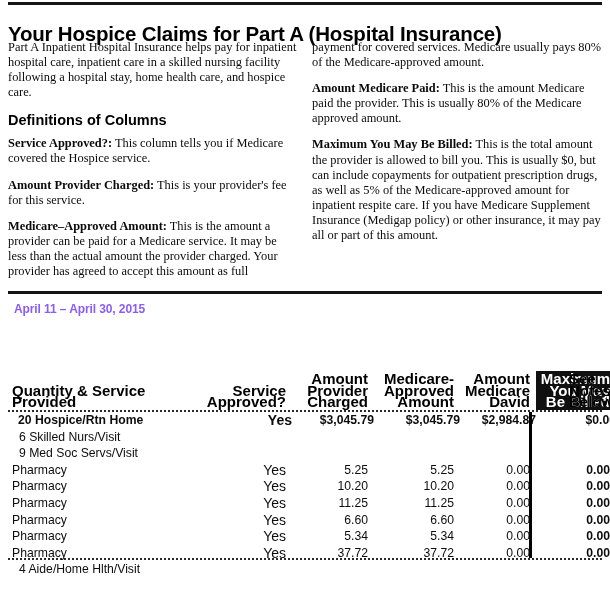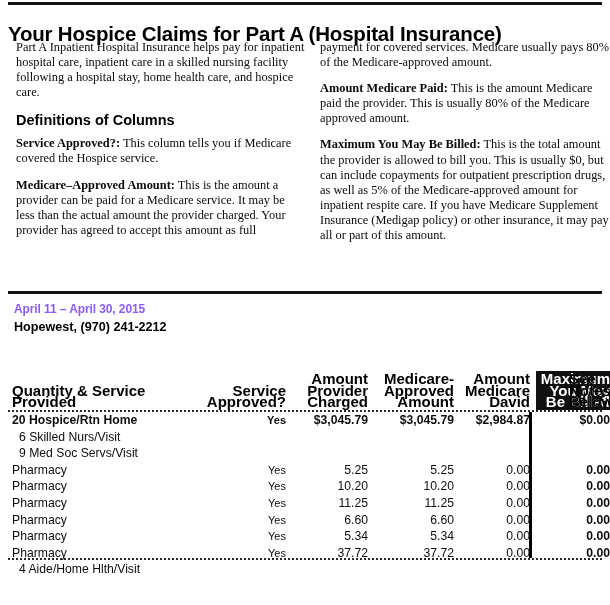--- a/index.html
+++ b/index.html
@@ -44,21 +44,21 @@
     font-weight: bold;
     font-size: 20.5px;
     letter-spacing: -0.2px;
     line-height: 24px;
     color: #000000;
   }
 
   
   .intro {
     position: absolute;
-    left: 16px;
+    left: 8px;
     top: 40px;
     width: 594px;
     display: flex;
     gap: 14px;
   }
   .intro-col {
     width: 290px;
     font-size: 12.4px;
     line-height: 15.1px;
   }
@@ -182,27 +182,27 @@
 
   .cell {
     position: absolute;
     font-size: 12.2px;
     line-height: 16.3px;
     color: #0d0d0d;
     top: 0;
   }
   .c-desc      { left: 4px;   text-align: left;  width: 250px; }
   .c-desc.sub  { left: 11px; }
-  .c-service   { left: 190px; text-align: right; width: 88px; font-size: 11px; }
+  .c-service   { left: 190px; text-align: right; width: 88px; font-size: 14px; }
   .c-charged   { left: 286px; text-align: right; width: 74px; }
   .c-approved  { left: 364px; text-align: right; width: 82px; }
   .c-paid      { left: 450px; text-align: right; width: 72px; }
   .c-max       { left: 528px; text-align: right; width: 74px; font-weight: bold; }
 
-  .bold { font-weight: bold; }
+  .bold { font-weight: bold; margin-left: 6px; }
 
   
   .max-box {
     position: absolute;
     left: 521px;
     top: 0px;
     width: 84px;
     height: 146px;
     border-left: 3px solid #000;
     border-right: 3px solid #000;
@@ -228,38 +228,38 @@
 
   <div class="intro">
 
     <div class="intro-col">
       <p>Part A Inpatient Hospital Insurance helps pay for inpatient hospital care, inpatient care in a skilled nursing facility following a hospital stay, home health care, and hospice care.</p>
 
       <div class="sect-head">Definitions of Columns</div>
 
       <p><span class="term">Service Approved?:</span><span> This column tells you if Medicare covered the Hospice service.</span></p>
 
+      <p><span class="term">Amount Provider Charged:</span><span>  This is your provider's fee for this service.</span></p>
 
       <p><span class="term">Medicare–Approved Amount:</span><span>  This is the amount a provider can be paid for a Medicare service. It may be less than the actual amount the provider charged. Your provider has agreed to accept this amount as full</span></p>
     </div>
 
     <div class="intro-col">
       <p>payment for covered services. Medicare usually pays 80% of the Medicare-approved amount.</p>
 
       <p><span class="term">Amount Medicare Paid:</span><span>  This is the amount Medicare paid the provider. This is usually 80% of the Medicare approved amount.</span></p>
 
       <p><span class="term">Maximum You May Be Billed:</span><span>  This is the total amount the provider is allowed to bill you. This is usually $0, but can include copayments for outpatient prescription drugs, as well as 5% of the Medicare-approved amount for inpatient respite care. If you have Medicare Supplement Insurance (Medigap policy) or other insurance, it may pay all or part of this amount.</span></p>
     </div>
   </div>
 
   <div class="claim-rule"></div>
 
   <div class="claim-head">
     <div class="claim-dates">April 11 – April 30, 2015</div>
-    <div class="claim-provider">Hopewest, (970) 241-2212</div>
   </div>
 
   <div class="claim-table">
 
     <div class="thead">
       <div class="th th-qty">Quantity &amp; Service Provided</div>
 
       <div class="th th-service">
         <div>Service</div>
         <div>Approved?</div>

